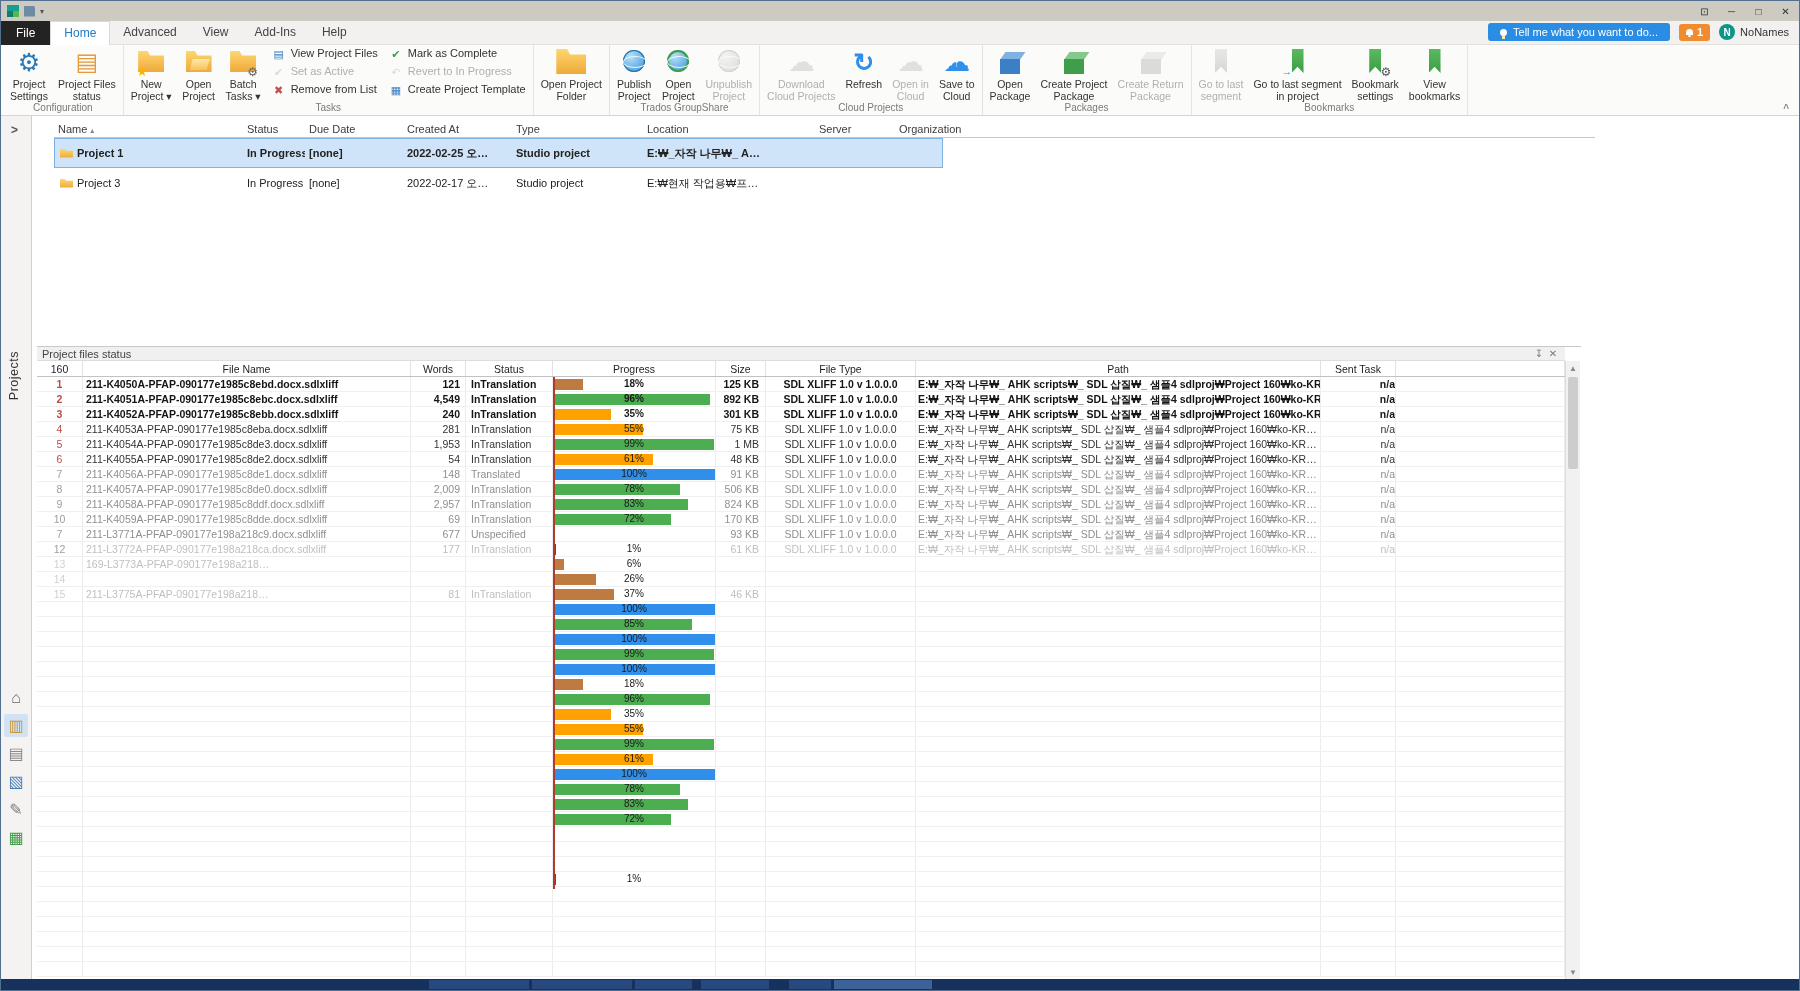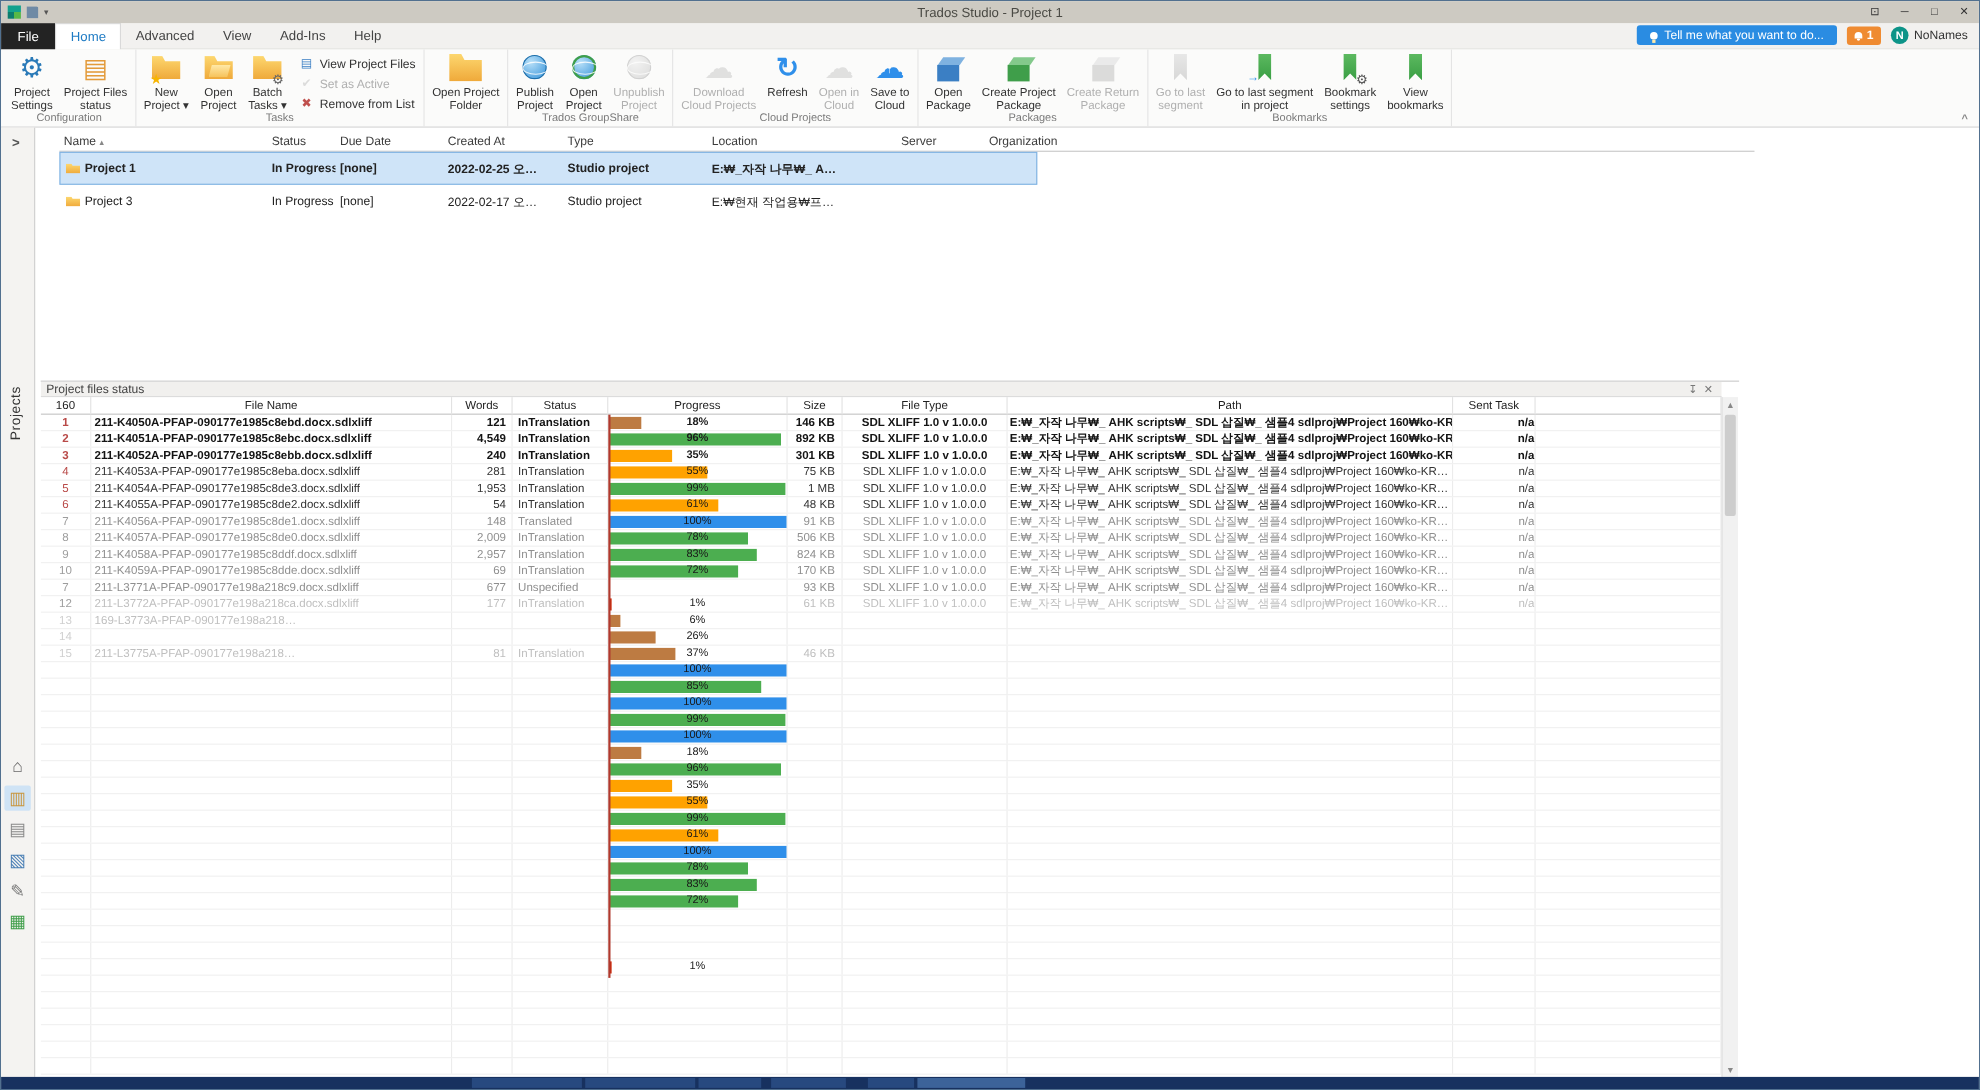--- a/index.html
+++ b/index.html
@@ -30,21 +30,21 @@
   .user{display:flex;align-items:center;gap:5px;font-size:11px;color:#333}
   .avatar{width:16px;height:16px;border-radius:50%;background:#0d9488;color:#fff;font-size:10px;display:flex;align-items:center;justify-content:center;font-weight:bold}
   
   .ribbon{height:71px;background:#fbfbfa;border-bottom:1px solid #d5d5d5;display:flex;position:relative;flex:none;padding-left:2px}
   .rb-group{display:flex;flex-direction:column;border-right:1px solid #e4e4e4;padding:1px 2px 0}
   .rb-row{display:flex;flex:1;align-items:flex-start}
   .rb-gl{font-size:10px;color:#7a7a7a;text-align:center;padding:0 4px 2px;height:13px;white-space:nowrap}
   .rb-large{display:flex;flex-direction:column;align-items:center;padding:1px 5px;min-width:44px;height:56px}
   .rb-lab{font-size:10.5px;color:#333;text-align:center;line-height:1.18;margin-top:1px;white-space:nowrap}
   .rb-smallcol{display:flex;flex-direction:column;margin:1px 2px}
-  .rb-small{display:flex;align-items:flex-end;height:18px;font-size:11px;color:#333;padding:0 3px;white-space:nowrap}
+  .rb-small{display:flex;align-items:flex-start;height:18px;font-size:11px;color:#333;padding:0 3px;white-space:nowrap}
   .rb-dis .rb-lab,.rb-small.rb-dis{color:#b0b0b0}
   .rb-dis .ic,.rb-dis .ic-s{filter:grayscale(1) opacity(.45)}
   .rb-collapse{position:absolute;right:10px;bottom:1px;color:#888;font-size:10px;font-weight:bold}
   
   .ic{width:32px;height:30px;position:relative;flex:none;display:flex;align-items:center;justify-content:center}
   .ic-s{width:16px;height:15px;display:inline-flex;align-items:center;justify-content:center;margin-right:4px;font-size:11px;flex:none}
   .ic-project-settings::before{content:"⚙";font-size:25px;color:#2a7ab8}
   .ic-project-files-status::before{content:"▤";font-size:24px;color:#e39b3b}
   .ic-refresh::before{content:"↻";font-size:25px;color:#2f8fea;font-weight:bold}
   .ic-download-cloud-projects::before,.ic-open-in-cloud::before{content:"☁";font-size:27px;color:#b9c0c6}
@@ -125,21 +125,20 @@
 <body>
 
 <div class="win">
 
   <div class="titlebar">
     <div class="tb-left">
       <span class="app-logo"></span>
       <span class="save-ic"></span>
       <span class="qa-arrow">▾</span>
     </div>
-    <div class="tb-title">Trados Studio - Project 1</div>
     <div class="tb-controls">
         <div class="tb-btn">⊡</div>
         <div class="tb-btn">─</div>
         <div class="tb-btn">□</div>
         <div class="tb-btn">✕</div>
       </div>
   </div>
 
   <div class="menubar">
     <div id="tabs" style="display:flex;align-items:center;height:100%">
@@ -215,20 +214,34 @@
                 <span class="ic-s ic-view-project-files"></span>
                 <span>View Project Files</span>
               </div>
               <div class="rb-small rb-dis">
                 <span class="ic-s ic-set-as-active"></span>
                 <span>Set as Active</span>
               </div>
               <div class="rb-small">
                 <span class="ic-s ic-remove-from-list"></span>
                 <span>Remove from List</span>
+              </div>
+            </div>
+            <div class="rb-smallcol">
+              <div class="rb-small">
+                <span class="ic-s ic-mark-as-complete"></span>
+                <span>Mark as Complete</span>
+              </div>
+              <div class="rb-small rb-dis">
+                <span class="ic-s ic-revert-to-in-progress"></span>
+                <span>Revert to In Progress</span>
+              </div>
+              <div class="rb-small">
+                <span class="ic-s ic-create-project-template"></span>
+                <span>Create Project Template</span>
               </div>
             </div>
           </div>
           <div class="rb-gl">Tasks</div>
         </div>
         <div class="rb-group">
           <div class="rb-row">
             <div class="rb-large">
               <div class="ic ic-open-project-folder"></div>
               <div class="rb-lab">
@@ -438,21 +451,21 @@
         <div id="fbody">
             <div class="fgrid frow r-b">
               <div class="c-num num-red">1</div>
               <div class="c-file">211-K4050A-PFAP-090177e1985c8ebd.docx.sdlxliff</div>
               <div class="c-words">121</div>
               <div class="c-status">InTranslation</div>
               <div class="c-prog">
                 <div class="bar" style="width: 18%; background: rgb(189, 123, 66);"></div>
                 <div class="bar-label">18%</div>
               </div>
-              <div class="c-size">146 KB</div>
+              <div class="c-size">125 KB</div>
               <div class="c-type">SDL XLIFF 1.0 v 1.0.0.0</div>
               <div class="c-path">E:₩_자작 나무₩_ AHK scripts₩_ SDL 삽질₩_ 샘플4 sdlproj₩Project 160₩ko-KR…</div>
               <div class="c-sent">n/a</div>
               <div></div>
             </div>
             <div class="fgrid frow r-b">
               <div class="c-num num-red">2</div>
               <div class="c-file">211-K4051A-PFAP-090177e1985c8ebc.docx.sdlxliff</div>
               <div class="c-words">4,549</div>
               <div class="c-status">InTranslation</div>

